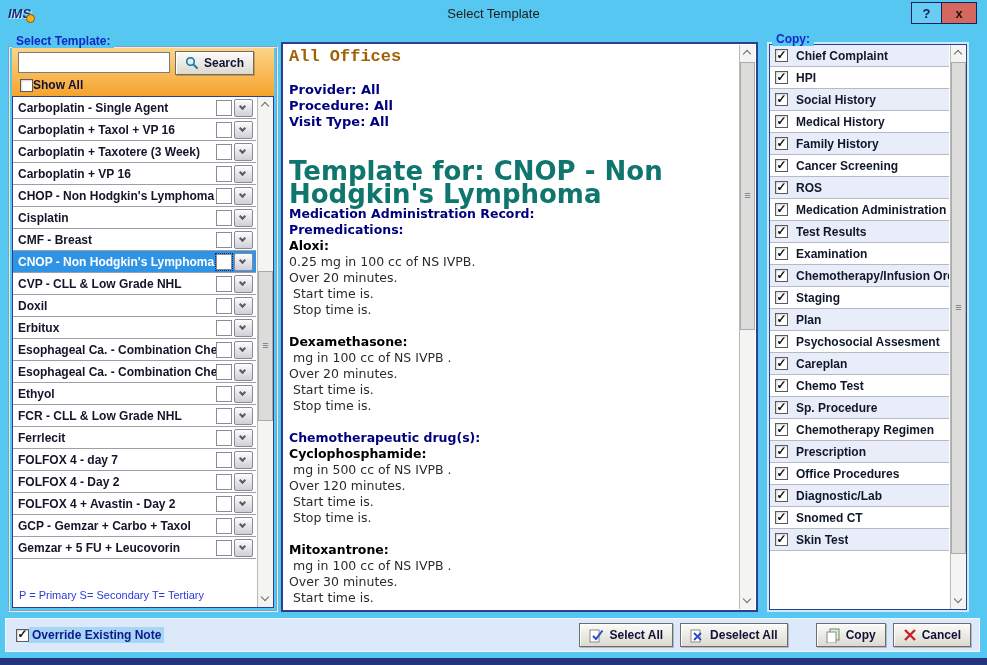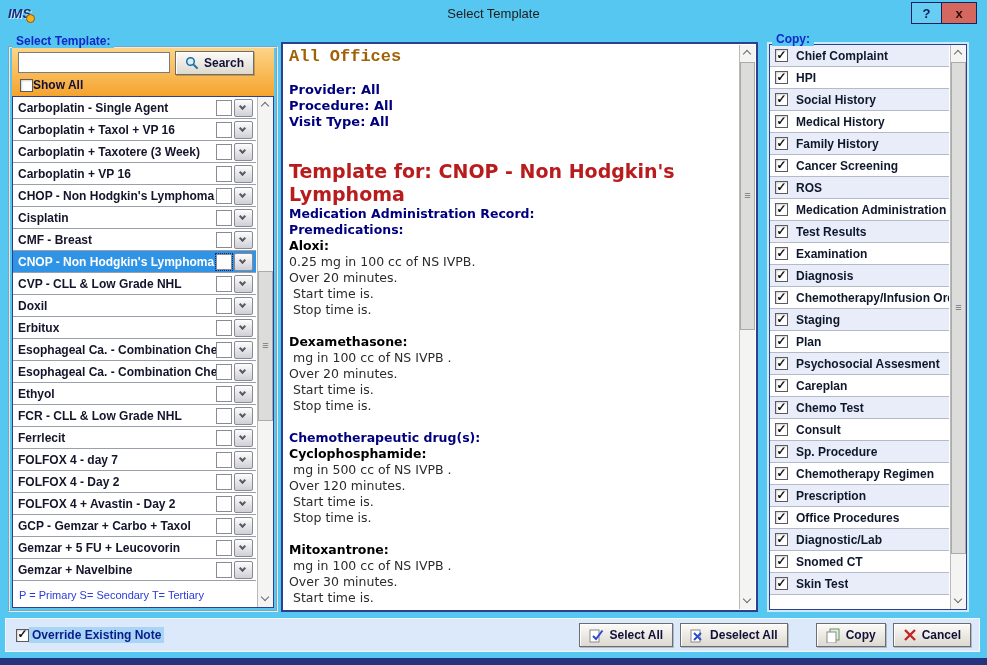--- a/index.html
+++ b/index.html
@@ -53,21 +53,21 @@
   .sb .sarrow.up i { top:6px; transform:rotate(45deg); }
   .sb .sarrow.down i { top:3px; transform:rotate(225deg); }
   .sthumb { position:absolute; left:0; width:15px; background:#dcdcda; border:1px solid #ababab; cursor:grab; }
   .sthumb::after { content:"\2261"; position:absolute; left:50%; top:50%; transform:translate(-50%,-55%); color:#707070; font-size:11px; }
 
   
   .preview { position:absolute; left:281px; top:42px; width:477px; height:570px; background:#fff; border:2px solid #2e3f8f; }
   .pcontent { position:absolute; left:6px; top:3px; right:22px; bottom:2px; overflow:hidden; font-family:"DejaVu Sans",sans-serif; }
   .office-header { font-size:17px; font-weight:bold; color:#a16207; margin-bottom:16px;font-family:Liberation Mono, monospace; }
   .meta-line { font-size:13px; font-weight:bold; color:#00007e; line-height:16px; }
-  .big-title { font-size:19px; font-weight:bold; color:#b91c1c; line-height:23px; margin-top:30px; }
+  .big-title { font-size:26px; font-weight:bold; color:#0f766e; line-height:23px; margin-top:30px; }
   .pline { font-size:12.5px; line-height:16px; color:#2b2b2b; white-space:pre-wrap; }
   .pline:empty::before { content:"\00a0"; }
   .pline.s-navy { color:#00007e; font-weight:bold; }
   .pline.s-drug { color:#000; font-weight:bold; }
   .preview .sb { top:1px; bottom:1px; right:1px; }
 
   
   .copy-group-label { left:772px; top:32px; }
   .copy-box { position:absolute; left:769px; top:44px; width:198px; height:566px; background:#fff; border:1px solid #2e3f8f; box-shadow:0 0 0 2px #cdeaf8; }
   .crows { position:absolute; left:0; top:0; right:17px; bottom:0; overflow:hidden; }
@@ -255,27 +255,20 @@
           </div>
           <div class="trow">
             <span class="tlabel">GCP - Gemzar + Carbo + Taxol</span>
             <span class="tval"></span>
             <span class="ddbtn">
               <i class="chev"></i>
             </span>
           </div>
           <div class="trow">
             <span class="tlabel">Gemzar + 5 FU + Leucovorin</span>
-            <span class="tval"></span>
-            <span class="ddbtn">
-              <i class="chev"></i>
-            </span>
-          </div>
-          <div class="trow">
-            <span class="tlabel">Gemzar + Navelbine</span>
             <span class="tval"></span>
             <span class="ddbtn">
               <i class="chev"></i>
             </span>
           </div>
         </div>
       <div class="footnote">P = Primary S= Secondary T= Tertiary</div>
       <div class="sb" style="top:0;bottom:0;right:0;">
         <div class="sarrow up">
             <i></i>
@@ -372,24 +365,20 @@
         <div class="crow">
           <span class="cb checked"></span>
           <span class="clabel">Test Results</span>
         </div>
         <div class="crow">
           <span class="cb checked"></span>
           <span class="clabel">Examination</span>
         </div>
         <div class="crow">
           <span class="cb checked"></span>
-          <span class="clabel">Diagnosis</span>
-        </div>
-        <div class="crow">
-          <span class="cb checked"></span>
           <span class="clabel">Chemotherapy/Infusion Orde</span>
         </div>
         <div class="crow">
           <span class="cb checked"></span>
           <span class="clabel">Staging</span>
         </div>
         <div class="crow">
           <span class="cb checked"></span>
           <span class="clabel">Plan</span>
         </div>
@@ -397,24 +386,20 @@
           <span class="cb checked"></span>
           <span class="clabel">Psychosocial Assesment</span>
         </div>
         <div class="crow">
           <span class="cb checked"></span>
           <span class="clabel">Careplan</span>
         </div>
         <div class="crow">
           <span class="cb checked"></span>
           <span class="clabel">Chemo Test</span>
-        </div>
-        <div class="crow">
-          <span class="cb checked"></span>
-          <span class="clabel">Consult</span>
         </div>
         <div class="crow">
           <span class="cb checked"></span>
           <span class="clabel">Sp. Procedure</span>
         </div>
         <div class="crow">
           <span class="cb checked"></span>
           <span class="clabel">Chemotherapy Regimen</span>
         </div>
         <div class="crow">

